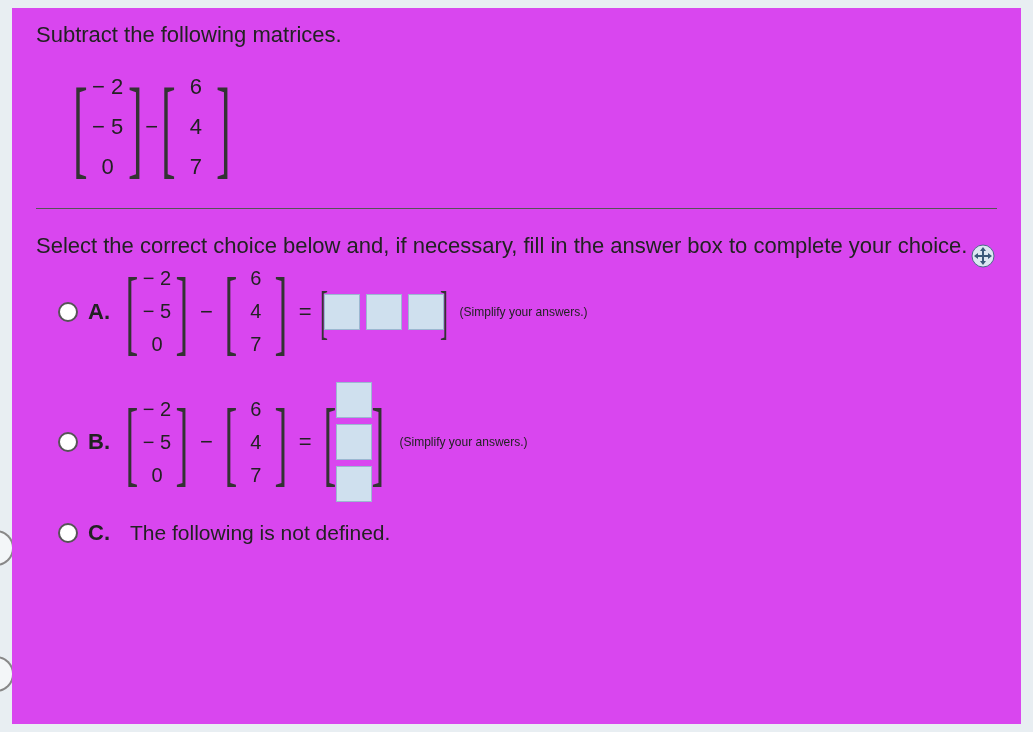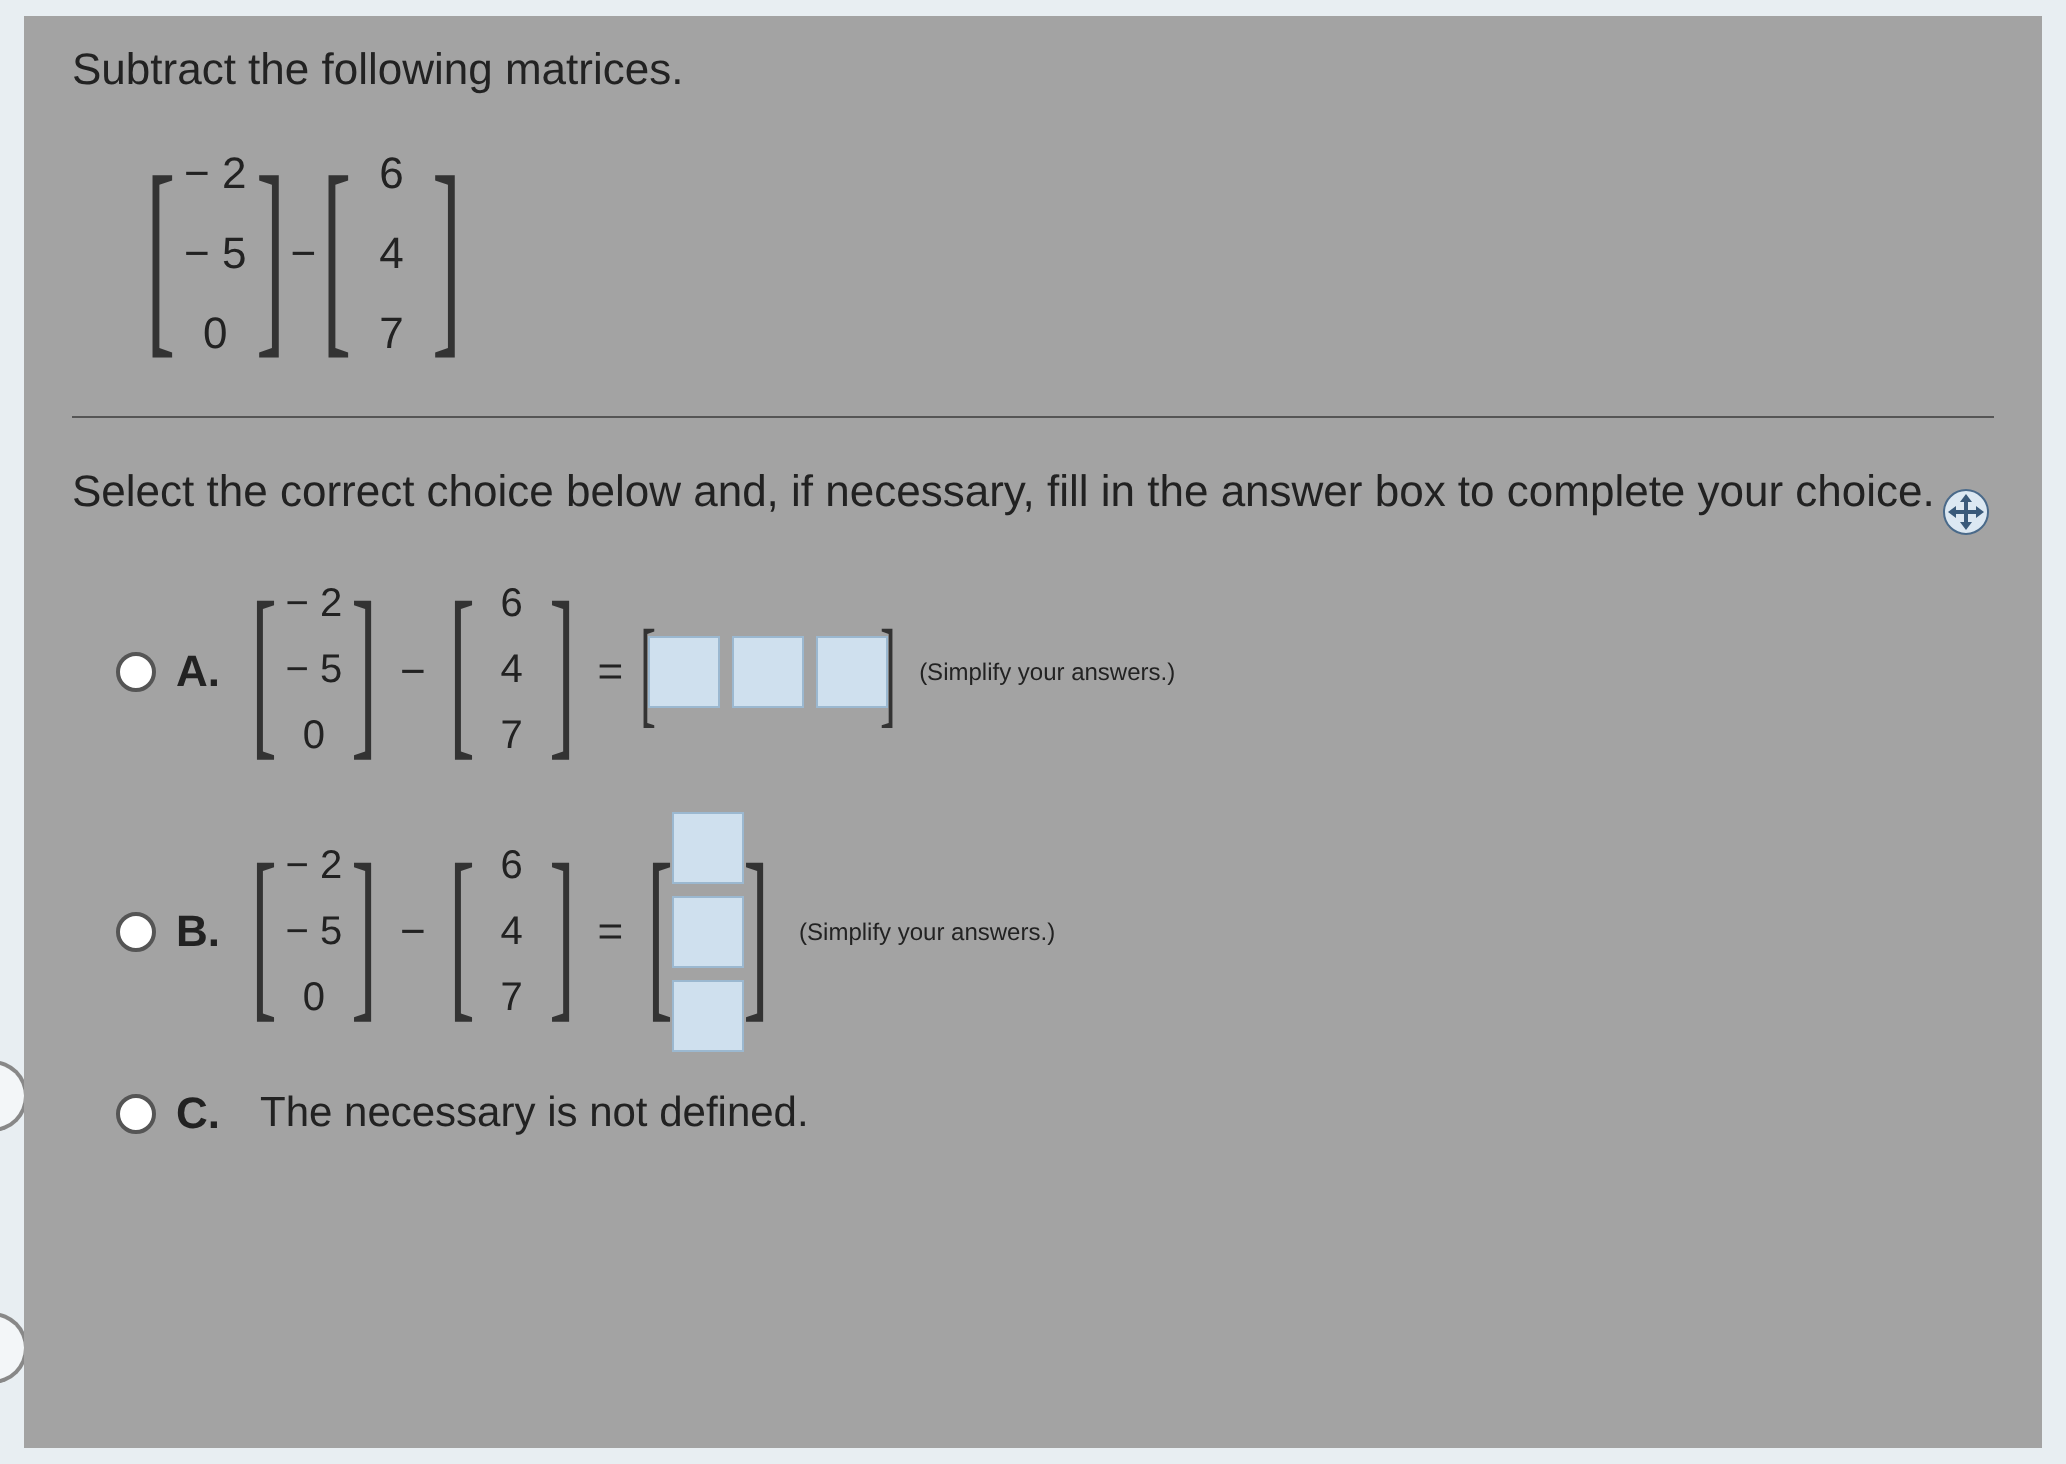--- a/index.html
+++ b/index.html
@@ -7,21 +7,21 @@
     margin: 0;
     padding: 0;
     font-family: Arial, Helvetica, sans-serif;
     background: #e8eef2;
     width: 1033px;
     height: 732px;
     overflow: hidden;
     position: relative;
   }
   .page {
-    background: #a3a3a3;
+    background: #d946ef;
     margin: 8px 12px;
     padding: 14px 24px 0 24px;
     min-height: 716px;
     position: relative;
   }
   .prompt {
     font-size: 22px;
     color: #222;
     margin-bottom: 18px;
   }
@@ -70,21 +70,20 @@
   .move-icon {
     position: absolute;
     right: 26px;
     top: 236px;
     width: 24px;
     height: 24px;
   }
   .instruction {
     font-size: 22px;
     color: #222;
-    margin-bottom: 24px;
   }
   .choice-row {
     display: flex;
     align-items: center;
     margin-left: 22px;
     margin-bottom: 18px;
     gap: 10px;
   }
   .radio {
     width: 20px;
@@ -266,16 +265,16 @@
         <span class="ans-box"></span>
       </span>
       <span class="bracket">]</span>
     </span>
     <span class="hint">(Simplify your answers.)</span>
   </div>
 
   <div class="choice-row" style="margin-bottom:0;">
     <span class="radio"></span>
     <span class="choice-label">C.</span>
-    <span class="choice-text">The necessary is not defined.</span>
+    <span class="choice-text">The following is not defined.</span>
   </div>
 
 </div>
 
 </body></html>

